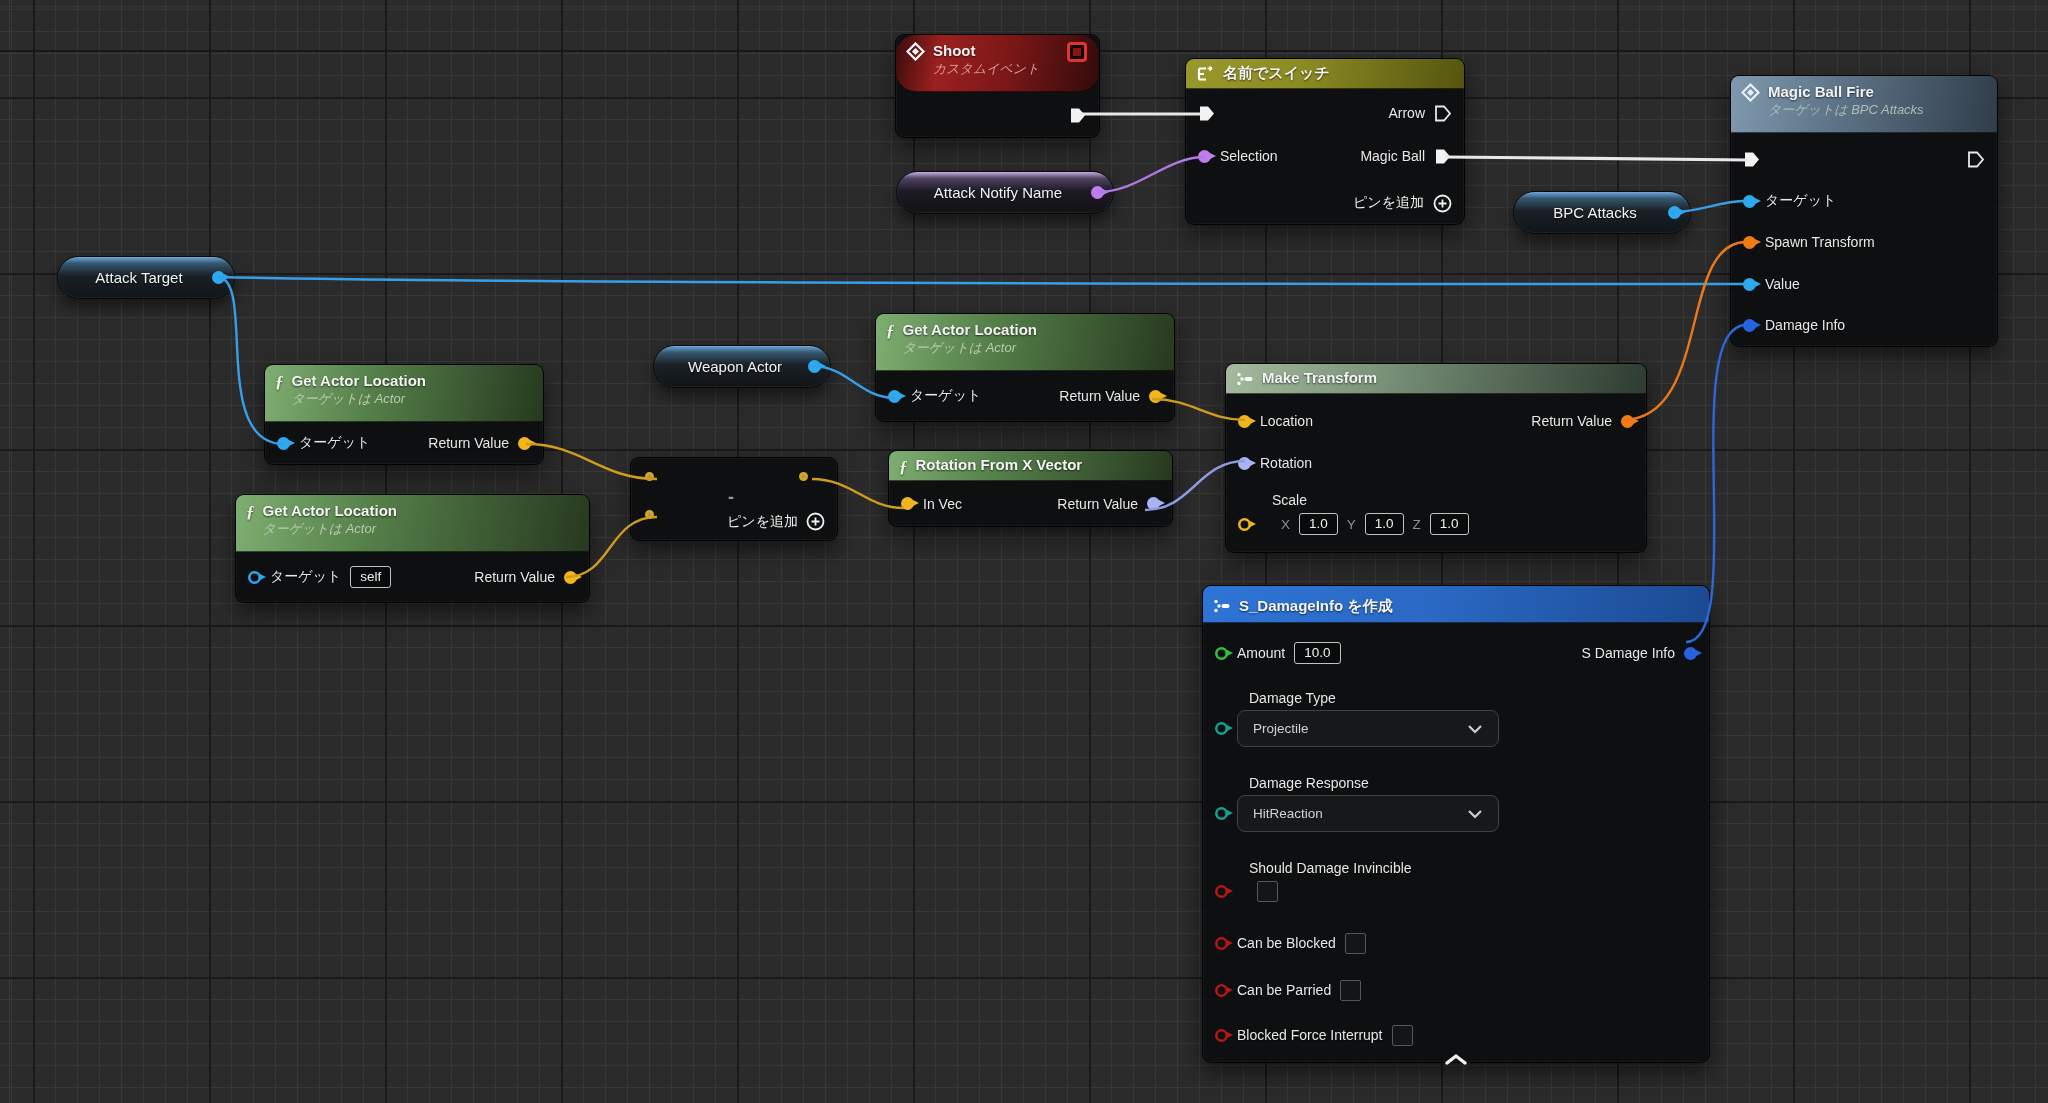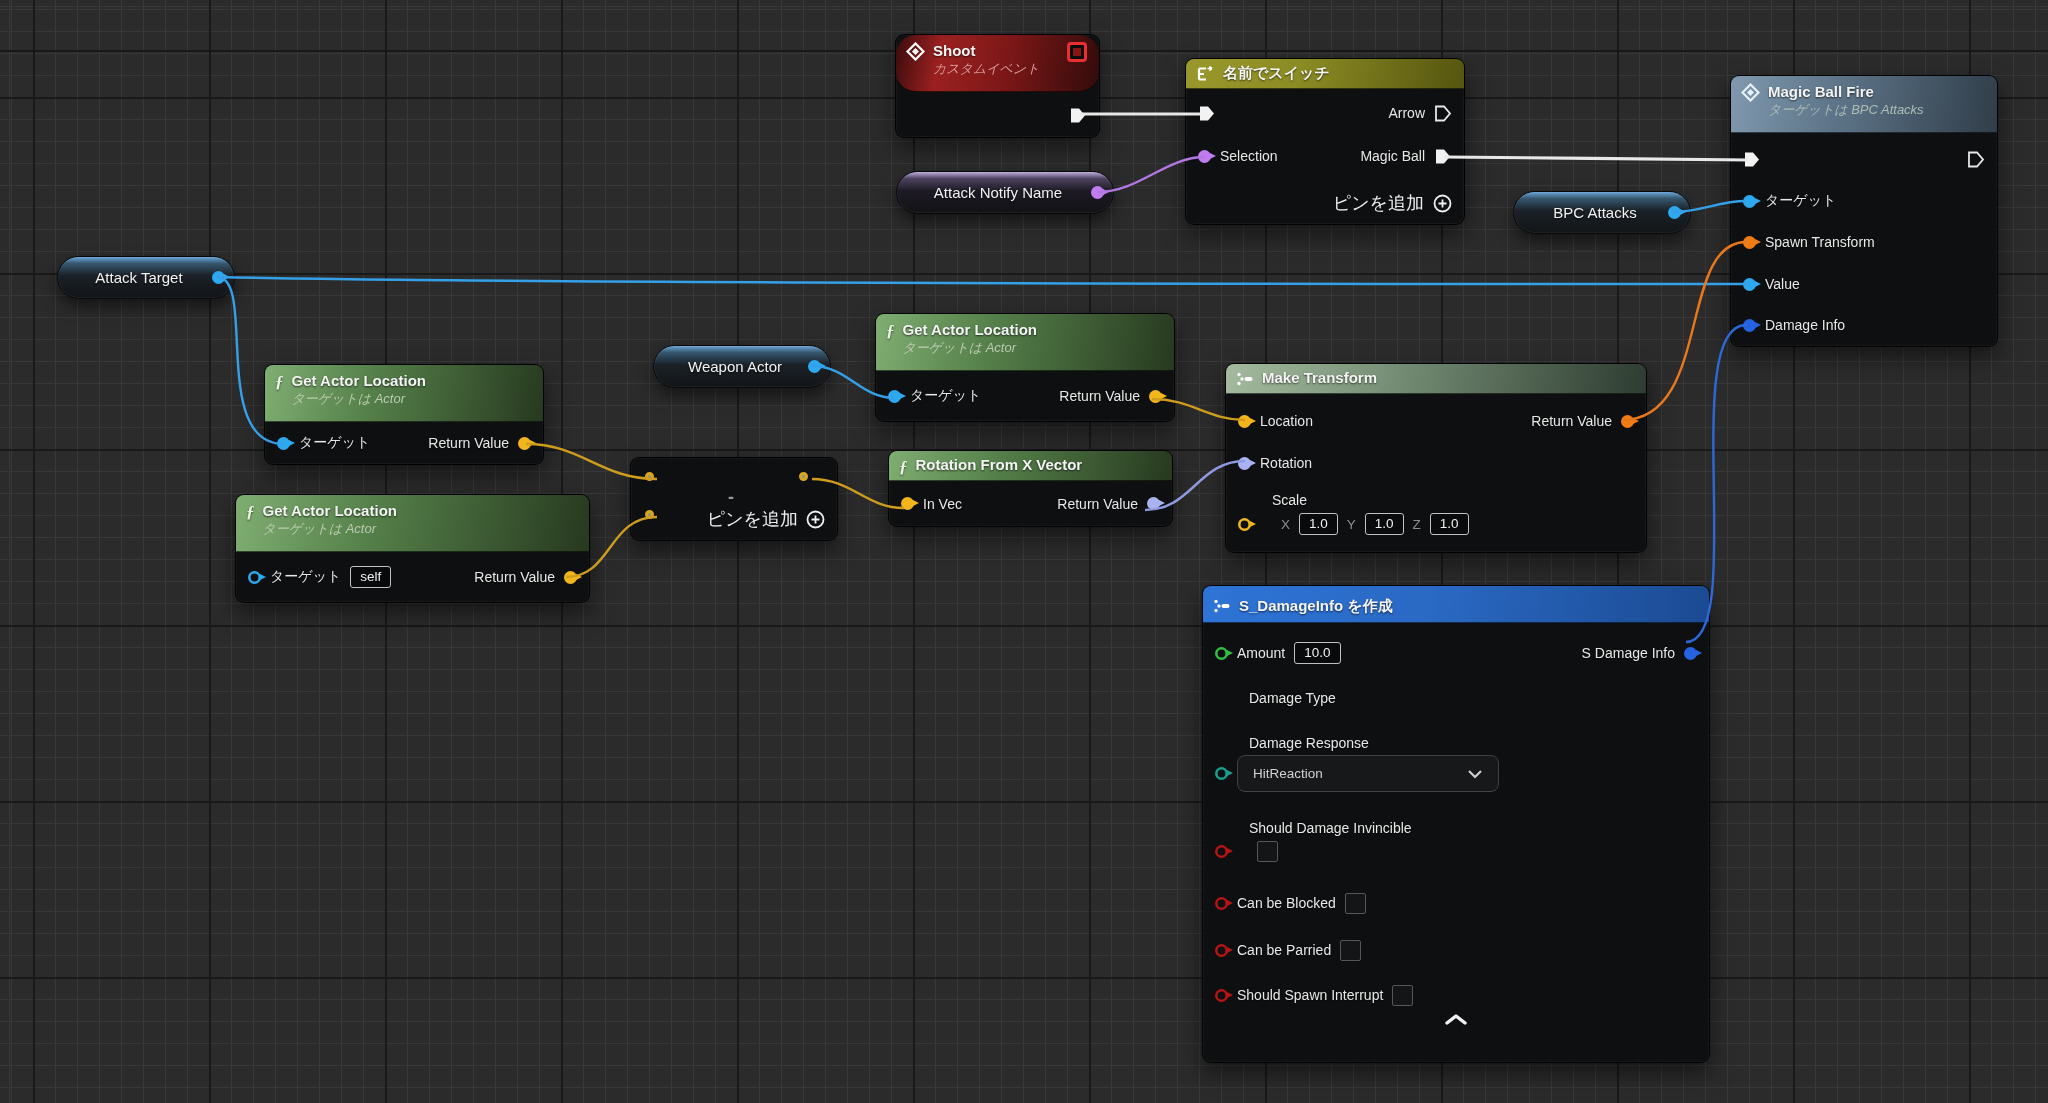--- a/index.html
+++ b/index.html
@@ -69,21 +69,21 @@
   .execpin{flex:none;display:block;}
 
   
   .value-box{border:1.5px solid #c2c2c2;border-radius:3px;background:rgba(0,0,0,0.3);
     padding:1px 9px;font-size:13.5px;color:#f0f0f0;line-height:1.4;white-space:nowrap;}
   .axis-label{color:#8f8f8f;font-size:13.5px;}
   .dropdown{width:262px;height:37px;border-radius:8px;border:1px solid #414141;background:#17181a;
     display:flex;align-items:center;padding:0 15px;font-size:13.5px;color:#d2d2d2;}
   .dropdown svg{margin-left:auto;}
   .checkbox{width:21px;height:21px;border:1.5px solid #565656;border-radius:2px;background:#141517;flex:none;}
-  .addpin{display:flex;align-items:center;gap:8px;font-size:18px;color:#f0f0f0;justify-content:space-between;}
+  .addpin{display:flex;align-items:center;gap:8px;font-size:14px;color:#f0f0f0;justify-content:space-between;}
   .stop-btn{width:20px;height:20px;border-radius:4px;border:3px solid #e83030;background:#0c0c0c;
     display:flex;align-items:center;justify-content:center;margin-left:auto;}
   .stop-btn i{display:block;width:8px;height:8px;background:#8a1414;}
 
   
   .pill{
     position:absolute;z-index:2;height:43px;border-radius:22px;
     border:1.5px solid #06080a;
     background:linear-gradient(180deg,#6ca6d8 0%,#35566e 16%,#1a2026 46%,#121518 100%);
     box-shadow:0 8px 16px rgba(0,0,0,0.5), inset 0 0 0 1px rgba(255,255,255,0.05);
@@ -386,20 +386,29 @@
       <span class="value-box">10.0</span>
       <span class="right">
         <span class="pin-label">S Damage Info</span>
         <span class="pin c-deepblue"></span>
       </span>
     </div>
 
     <div class="row" style="height:18px;margin-top:22px;padding-left:46px;">
       <span class="pin-label">Damage Type</span>
     </div>
+    <div class="row" style="height:37px;margin-top:3px;">
+      <span class="pin hollow c-teal"></span>
+      <span class="dropdown">
+        <span>Projectile</span>
+        <svg width="16" height="10" viewBox="0 0 16 10">
+          <path d="M2 2 L8 8 L14 2" stroke="#cfcfcf" stroke-width="2.2" fill="none"></path>
+        </svg>
+      </span>
+    </div>
 
     <div class="row" style="height:18px;margin-top:27px;padding-left:46px;">
       <span class="pin-label">Damage Response</span>
     </div>
     <div class="row" style="height:37px;margin-top:3px;align-items:center;">
       <span class="pin hollow c-teal"></span>
       <span class="dropdown">
         <span>HitReaction</span>
         <svg width="16" height="10" viewBox="0 0 16 10">
           <path d="M2 2 L8 8 L14 2" stroke="#cfcfcf" stroke-width="2.2" fill="none"></path>
@@ -423,21 +432,21 @@
     </div>
 
     <div class="row" style="height:24px;margin-top:23px;">
       <span class="pin hollow c-red"></span>
       <span class="pin-label">Can be Parried</span>
       <span class="checkbox"></span>
     </div>
 
     <div class="row" style="height:24px;margin-top:21px;">
       <span class="pin hollow c-red"></span>
-      <span class="pin-label">Should Spawn Interrupt</span>
+      <span class="pin-label">Blocked Force Interrupt</span>
       <span class="checkbox"></span>
     </div>
 
     <div class="collapse-btn">
       <svg width="26" height="13" viewBox="0 0 26 13">
         <path d="M4 10 L13 3 L22 10" stroke="#f2f2f2" stroke-width="3.4" fill="none" stroke-linecap="round" stroke-linejoin="round"></path>
       </svg>
     </div>
   </div>
 

